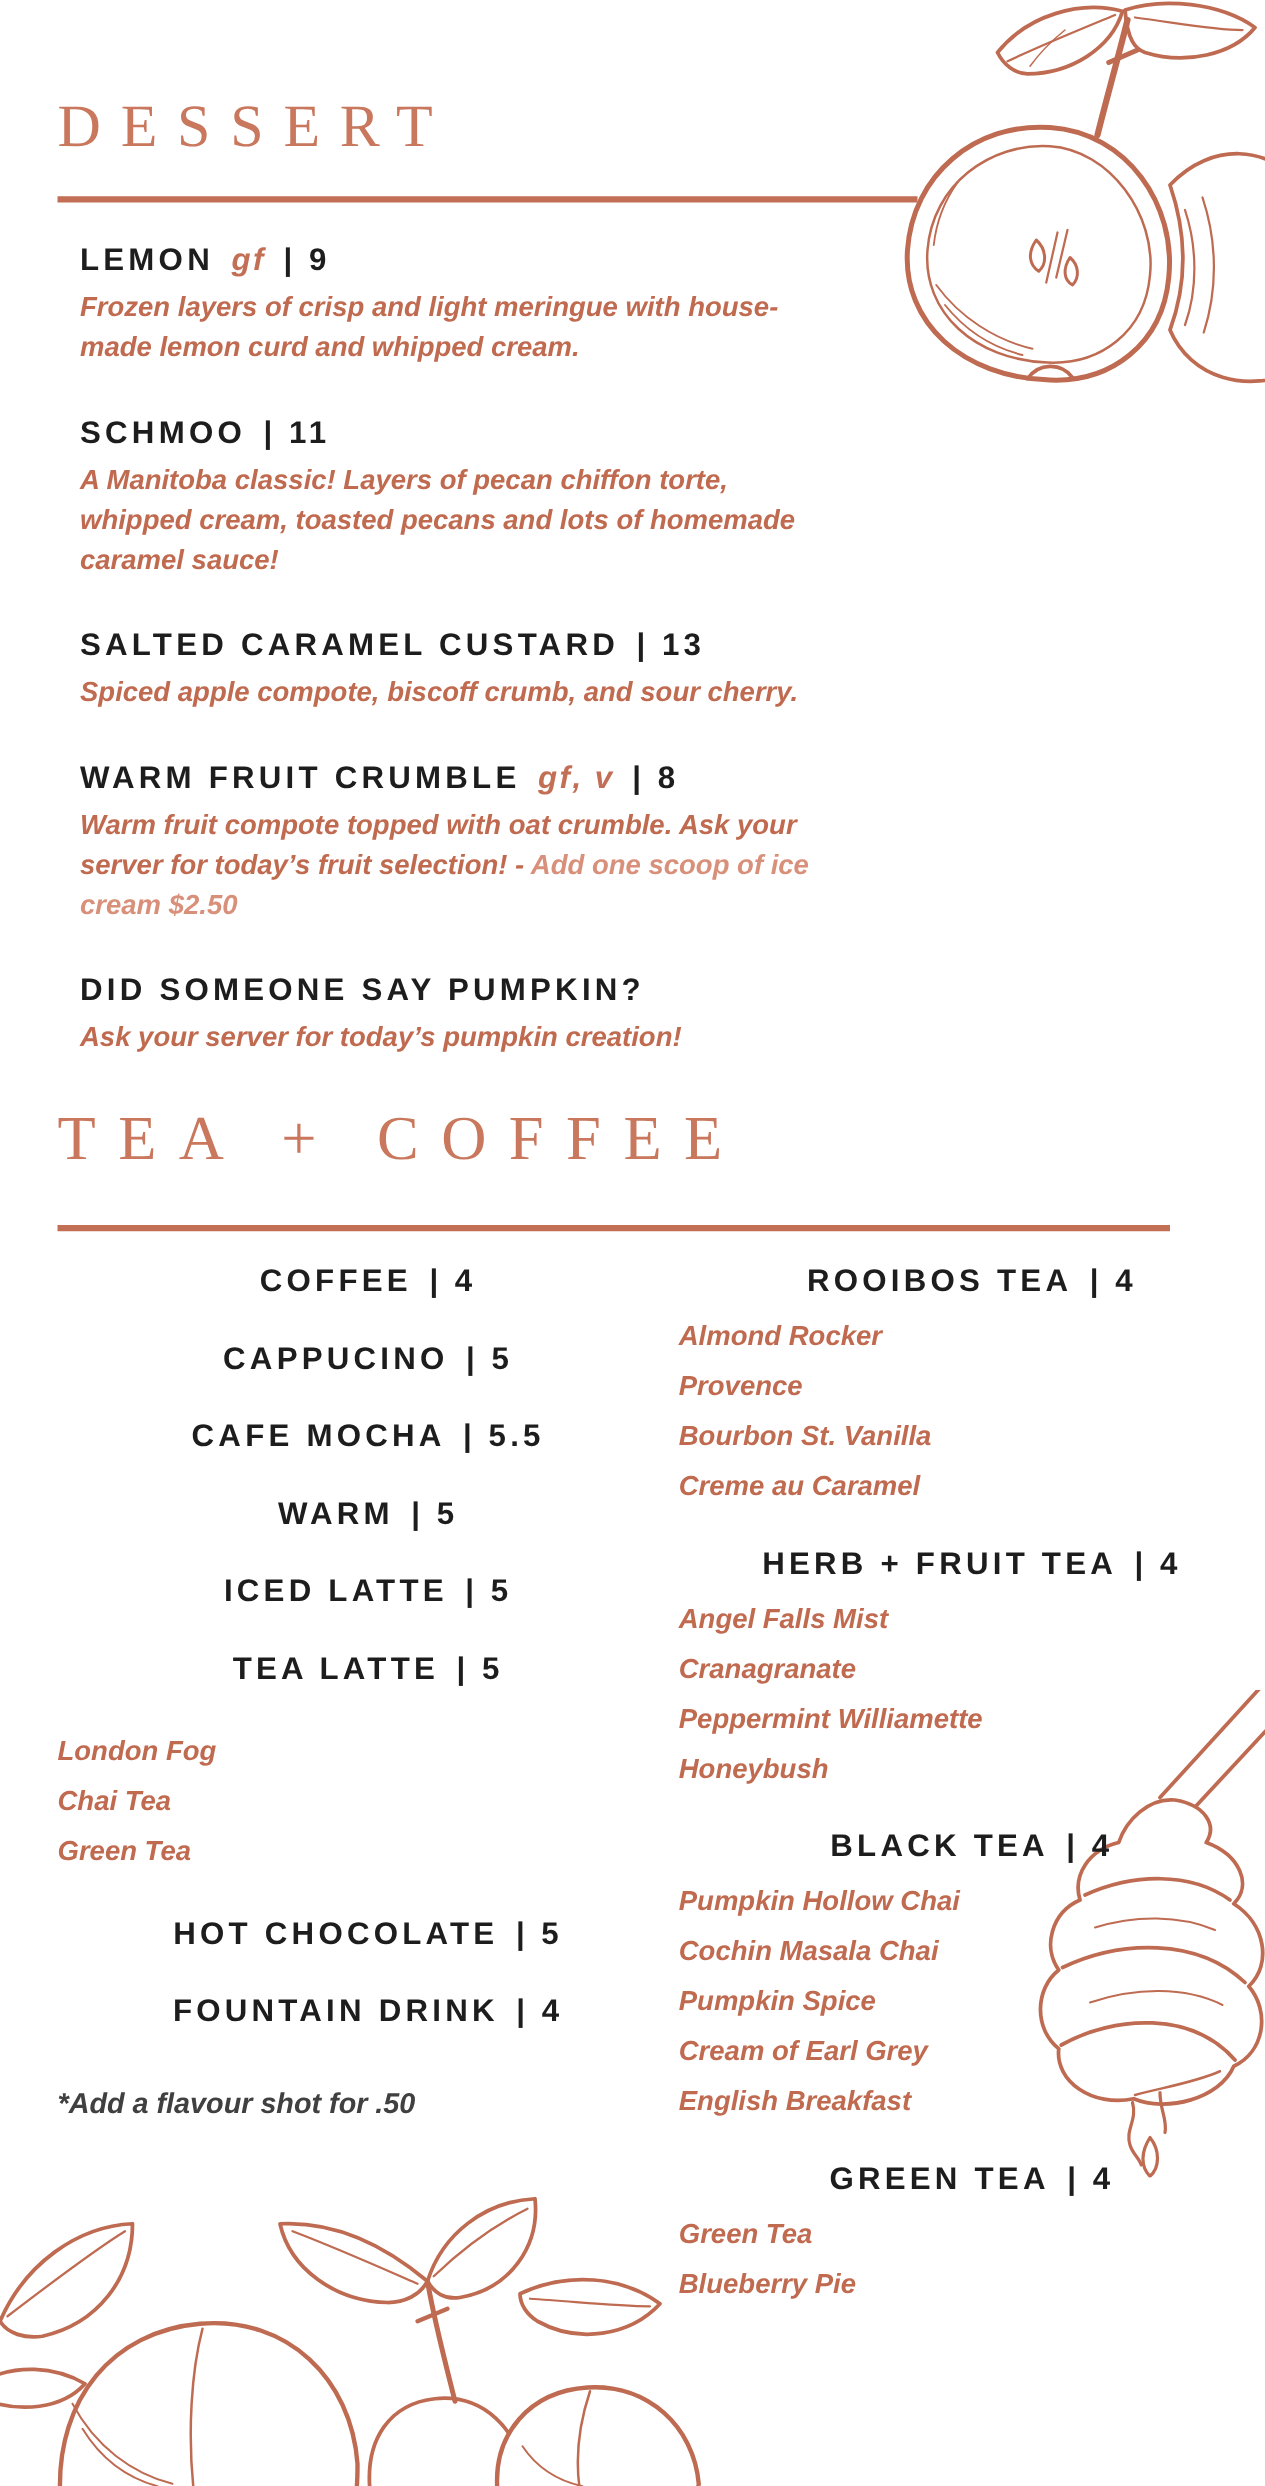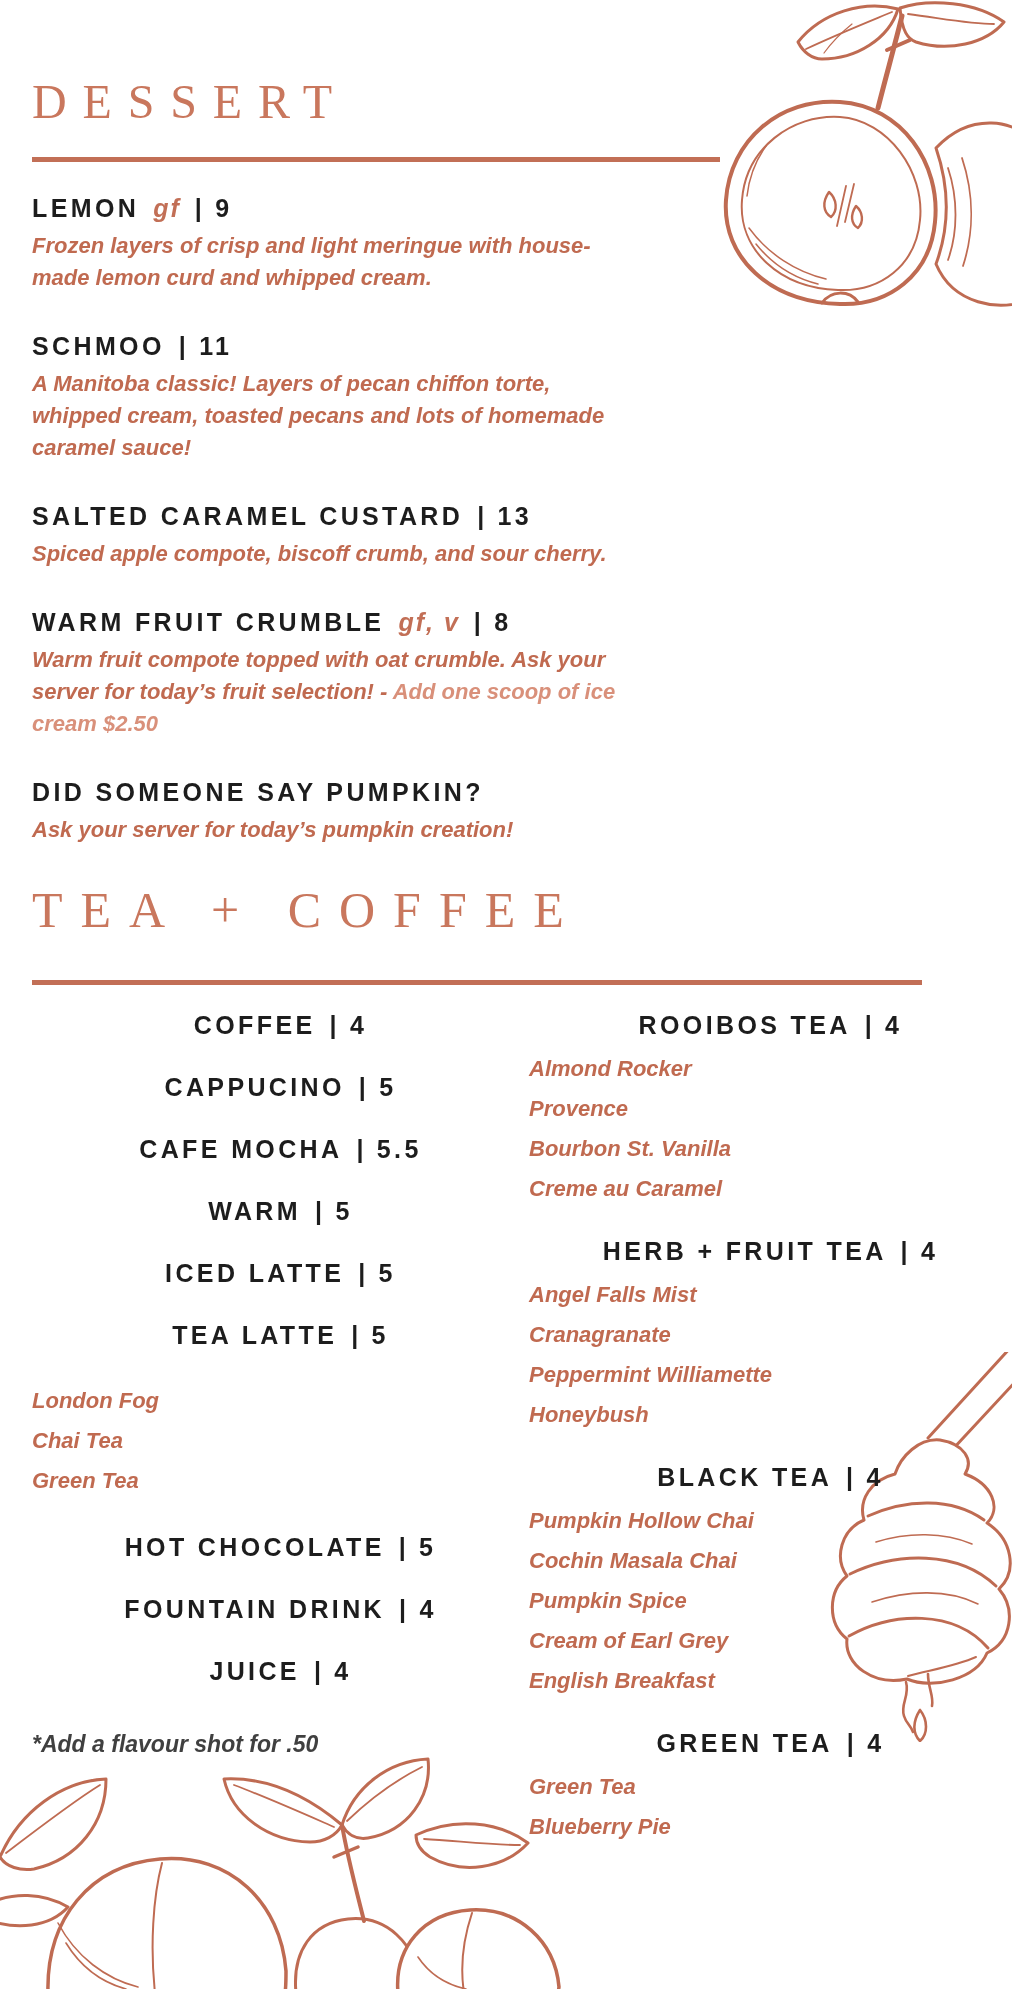--- a/index.html
+++ b/index.html
@@ -1,31 +1,31 @@
 <!DOCTYPE html>
 <html><head>
 <meta charset="utf-8">
 <style>
   html,body{margin:0;padding:0;}
   body{
     width:1012px;height:1989px;position:relative;overflow:hidden;
     background:#ffffff;font-family:"Liberation Sans",sans-serif;
   }
-  .content{position:relative;z-index:2;padding-left:32px;}
+  .content{position:relative;z-index:2;padding-left:46px;}
   .section-title{
     font-family:"Liberation Serif",serif;font-weight:400;color:#c9775d;
     font-size:48px;line-height:1.15;letter-spacing:0.33em;margin:0;
   }
   .title-dessert{margin-top:74px;}
   .title-teacoffee{margin-top:36px;font-size:50px;letter-spacing:0.36em;}
   .rule{height:5px;background:#c26f56;}
   .rule-1{width:688px;margin-top:28px;}
   .rule-2{width:890px;margin-top:40px;}
   .dessert-items{margin-top:30px;}
-  .menu-item{margin-bottom:36px;}
+  .menu-item{margin-bottom:36px;margin-left:18px;}
   .item-line{
     font-size:25px;font-weight:700;color:#1d1d1d;letter-spacing:0.135em;
     line-height:32px;margin:0;
   }
   .tg{color:#c26f56;font-style:italic;margin-left:14px;letter-spacing:0.08em;}
   .tg:empty{display:none;}
   .sep{margin:0 10px 0 14px;font-weight:600;}
   .desc{
     font-size:22px;font-weight:700;font-style:italic;color:#c06a50;
     line-height:32px;margin:6px 0 0 0;max-width:612px;
@@ -181,21 +181,20 @@
       <div class="drink"><span>TEA LATTE</span><span class="sep">|</span><span>5</span></div>
 
       <div class="flavour-list">
         <div class="variety">London Fog</div>
         <div class="variety">Chai Tea</div>
         <div class="variety">Green Tea</div>
       </div>
 
       <div class="drink"><span>HOT CHOCOLATE</span><span class="sep">|</span><span>5</span></div>
       <div class="drink"><span>FOUNTAIN DRINK</span><span class="sep">|</span><span>4</span></div>
-      <div class="drink"><span>JUICE</span><span class="sep">|</span><span>4</span></div>
 
       <p class="note">*Add a flavour shot for .50</p>
     </div>
 
     <div class="col-right">
 
       <div class="category">
         <div class="drink"><span>ROOIBOS TEA</span><span class="sep">|</span><span>4</span></div>
         <div class="variety">Almond Rocker</div>
         <div class="variety">Provence</div>

